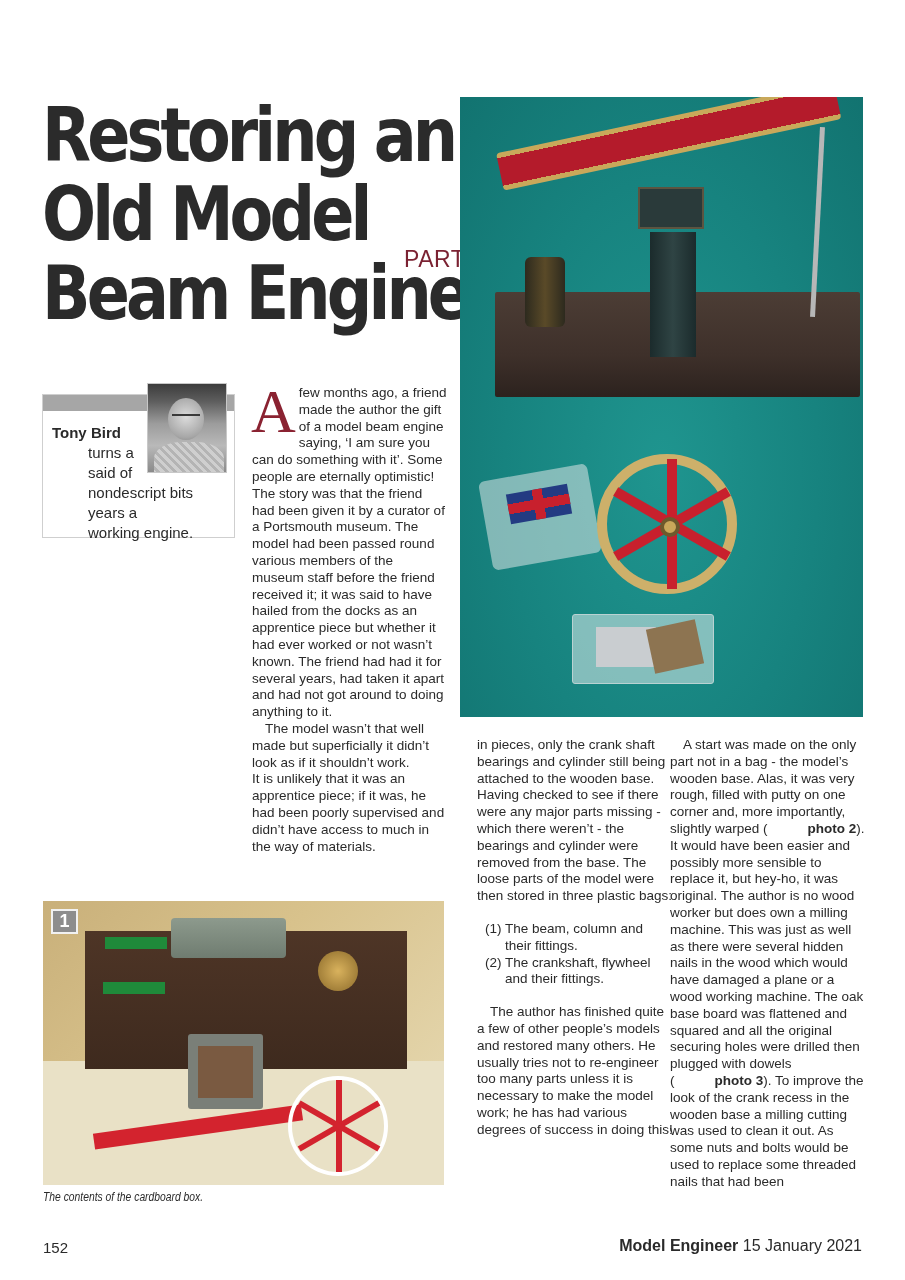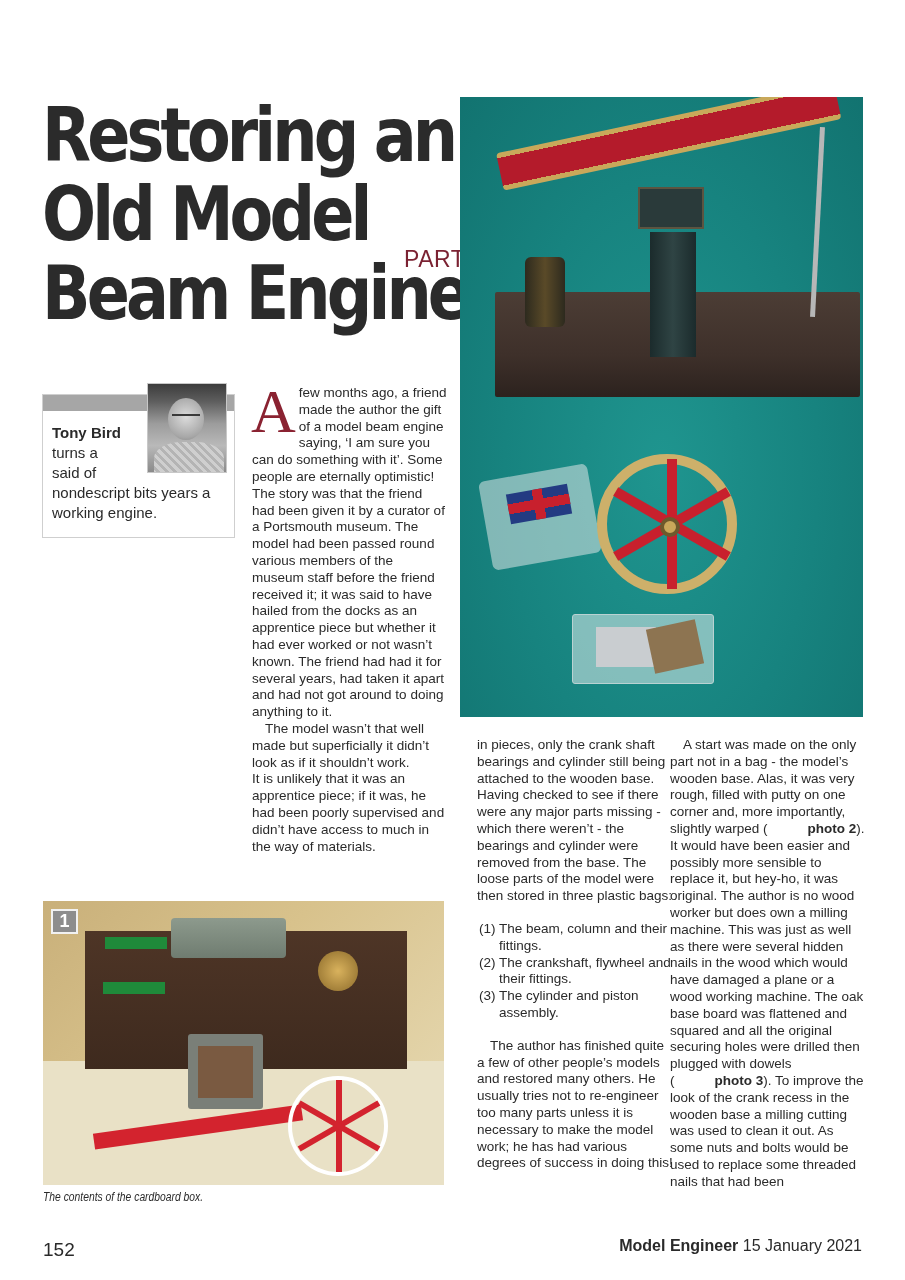--- a/index.html
+++ b/index.html
@@ -37,33 +37,33 @@
   .portrait .glasses { position: absolute; left: 24px; top: 30px; width: 28px; height: 6px; border-top: 2px solid #3a3a3a; }
   .portrait .shirt {
     position: absolute; left: 6px; top: 58px; width: 70px; height: 40px; border-radius: 40% 40% 0 0;
     background: repeating-linear-gradient(45deg, #cfcfcf 0 3px, #b4b4b4 3px 6px);
   }
   .standfirst .text {
     position: absolute; left: 9px; top: 28px; width: 180px;
     font-size: 15px; line-height: 20px; color: #2a2a2a;
   }
   .standfirst .author { font-weight: bold; display: block; }
-  .standfirst .line { display: block; }
+  .standfirst .line { display: block; margin-left: 36px; }
 
   .body-col { position: absolute; font-size: 13.5px; line-height: 16.8px; color: #2a2a2a; }
   .body-col p { margin: 0; }
   .col1 { left: 252px; top: 385px; width: 196px; }
   .col2 { left: 477px; top: 737px; width: 196px; }
   .col3 { left: 670px; top: 737px; width: 196px; }
   .indent { text-indent: 13px; }
   .dropcap {
     float: left; font-family: "Liberation Serif", serif; font-size: 62px; line-height: 48px;
     color: #8a2231; margin: 2px 3px 0 -1px; height: 50px;
   }
-  .list { margin: 16px 2px; }
+  .list { margin: 16px 8px; }
   .list li { list-style: none; padding-left: 20px; text-indent: -20px; }
   b.ref { font-weight: bold; margin-left: 40px; }
 
   .photo-main {
     position: absolute; left: 460px; top: 97px; width: 403px; height: 620px;
     background: radial-gradient(ellipse at 50% 60%, #1f958f 0%, #17837f 55%, #127370 100%);
     overflow: hidden;
   }
   .photo-main .beam {
     position: absolute; left: 40px; top: 56px; width: 345px; height: 38px;
@@ -113,21 +113,21 @@
   .photo-1 .brass { position: absolute; left: 275px; top: 50px; width: 40px; height: 40px; border-radius: 50%; background: radial-gradient(circle,#d9b25d,#8b6a2a); }
   .photo-1 .badge {
     position: absolute; left: 8px; top: 8px; width: 27px; height: 25px; background: #8d8d8d;
     border: 2px solid #f1f1f1; color: #ffffff; font-size: 18px; font-weight: bold; text-align: center; line-height: 21px;
   }
   .caption {
     position: absolute; left: 43px; top: 1190px; font-size: 12px; font-style: italic; color: #2a2a2a;
     transform: scaleX(0.86); transform-origin: left top;
   }
 
-  .folio { position: absolute; left: 43px; top: 1239px; font-size: 19px; color: #2a2a2a; }
+  .folio { position: absolute; left: 43px; top: 1239px; font-size: 15px; color: #2a2a2a; }
   .footer-pub { position: absolute; right: 43px; top: 1237px; font-size: 16px; color: #2a2a2a; }
   .footer-pub .pub { font-weight: bold; text-align: center; }
 </style>
 </head>
 <body>
 
 <h1 class="headline">
   <span>Restoring an</span>
   <span>Old Model</span>
   <span>Beam Engine</span>
@@ -174,21 +174,20 @@
   <div class="box"></div>
   <div class="plate"></div>
   <div class="gasket"></div>
 </div>
 
 <div class="body-col col2">
   <p>in pieces, only the crank shaft bearings and cylinder still being attached to the wooden base. Having checked to see if there were any major parts missing - which there weren’t - the bearings and cylinder were removed from the base. The loose parts of the model were then stored in three plastic bags:</p>
   <ul class="list">
     <li>(1) The beam, column and their fittings.</li>
     <li>(2) The crankshaft, flywheel and their fittings.</li>
-    <li>(3) The cylinder and piston assembly.</li>
   </ul>
   <p class="indent">The author has finished quite a few of other people’s models and restored many others. He usually tries not to re-engineer too many parts unless it is necessary to make the model work; he has had various degrees of success in doing this!</p>
 </div>
 
 <div class="body-col col3">
   <p class="indent"><span>A start was made on the only part not in a bag - the model’s wooden base. Alas, it was very rough, filled with putty on one corner and, more importantly, slightly warped (</span><b class="ref">photo 2</b><span>). It would have been easier and possibly more sensible to replace it, but hey-ho, it was original. The author is no wood worker but does own a milling machine. This was just as well as there were several hidden nails in the wood which would have damaged a plane or a wood working machine. The oak base board was flattened and squared and all the original securing holes were drilled then plugged with dowels (</span><b class="ref">photo 3</b><span>). To improve the look of the crank recess in the wooden base a milling cutting was used to clean it out. As some nuts and bolts would be used to replace some threaded nails that had been</span></p>
 </div>
 
 <div class="photo-1">
   <div class="floor"></div>

